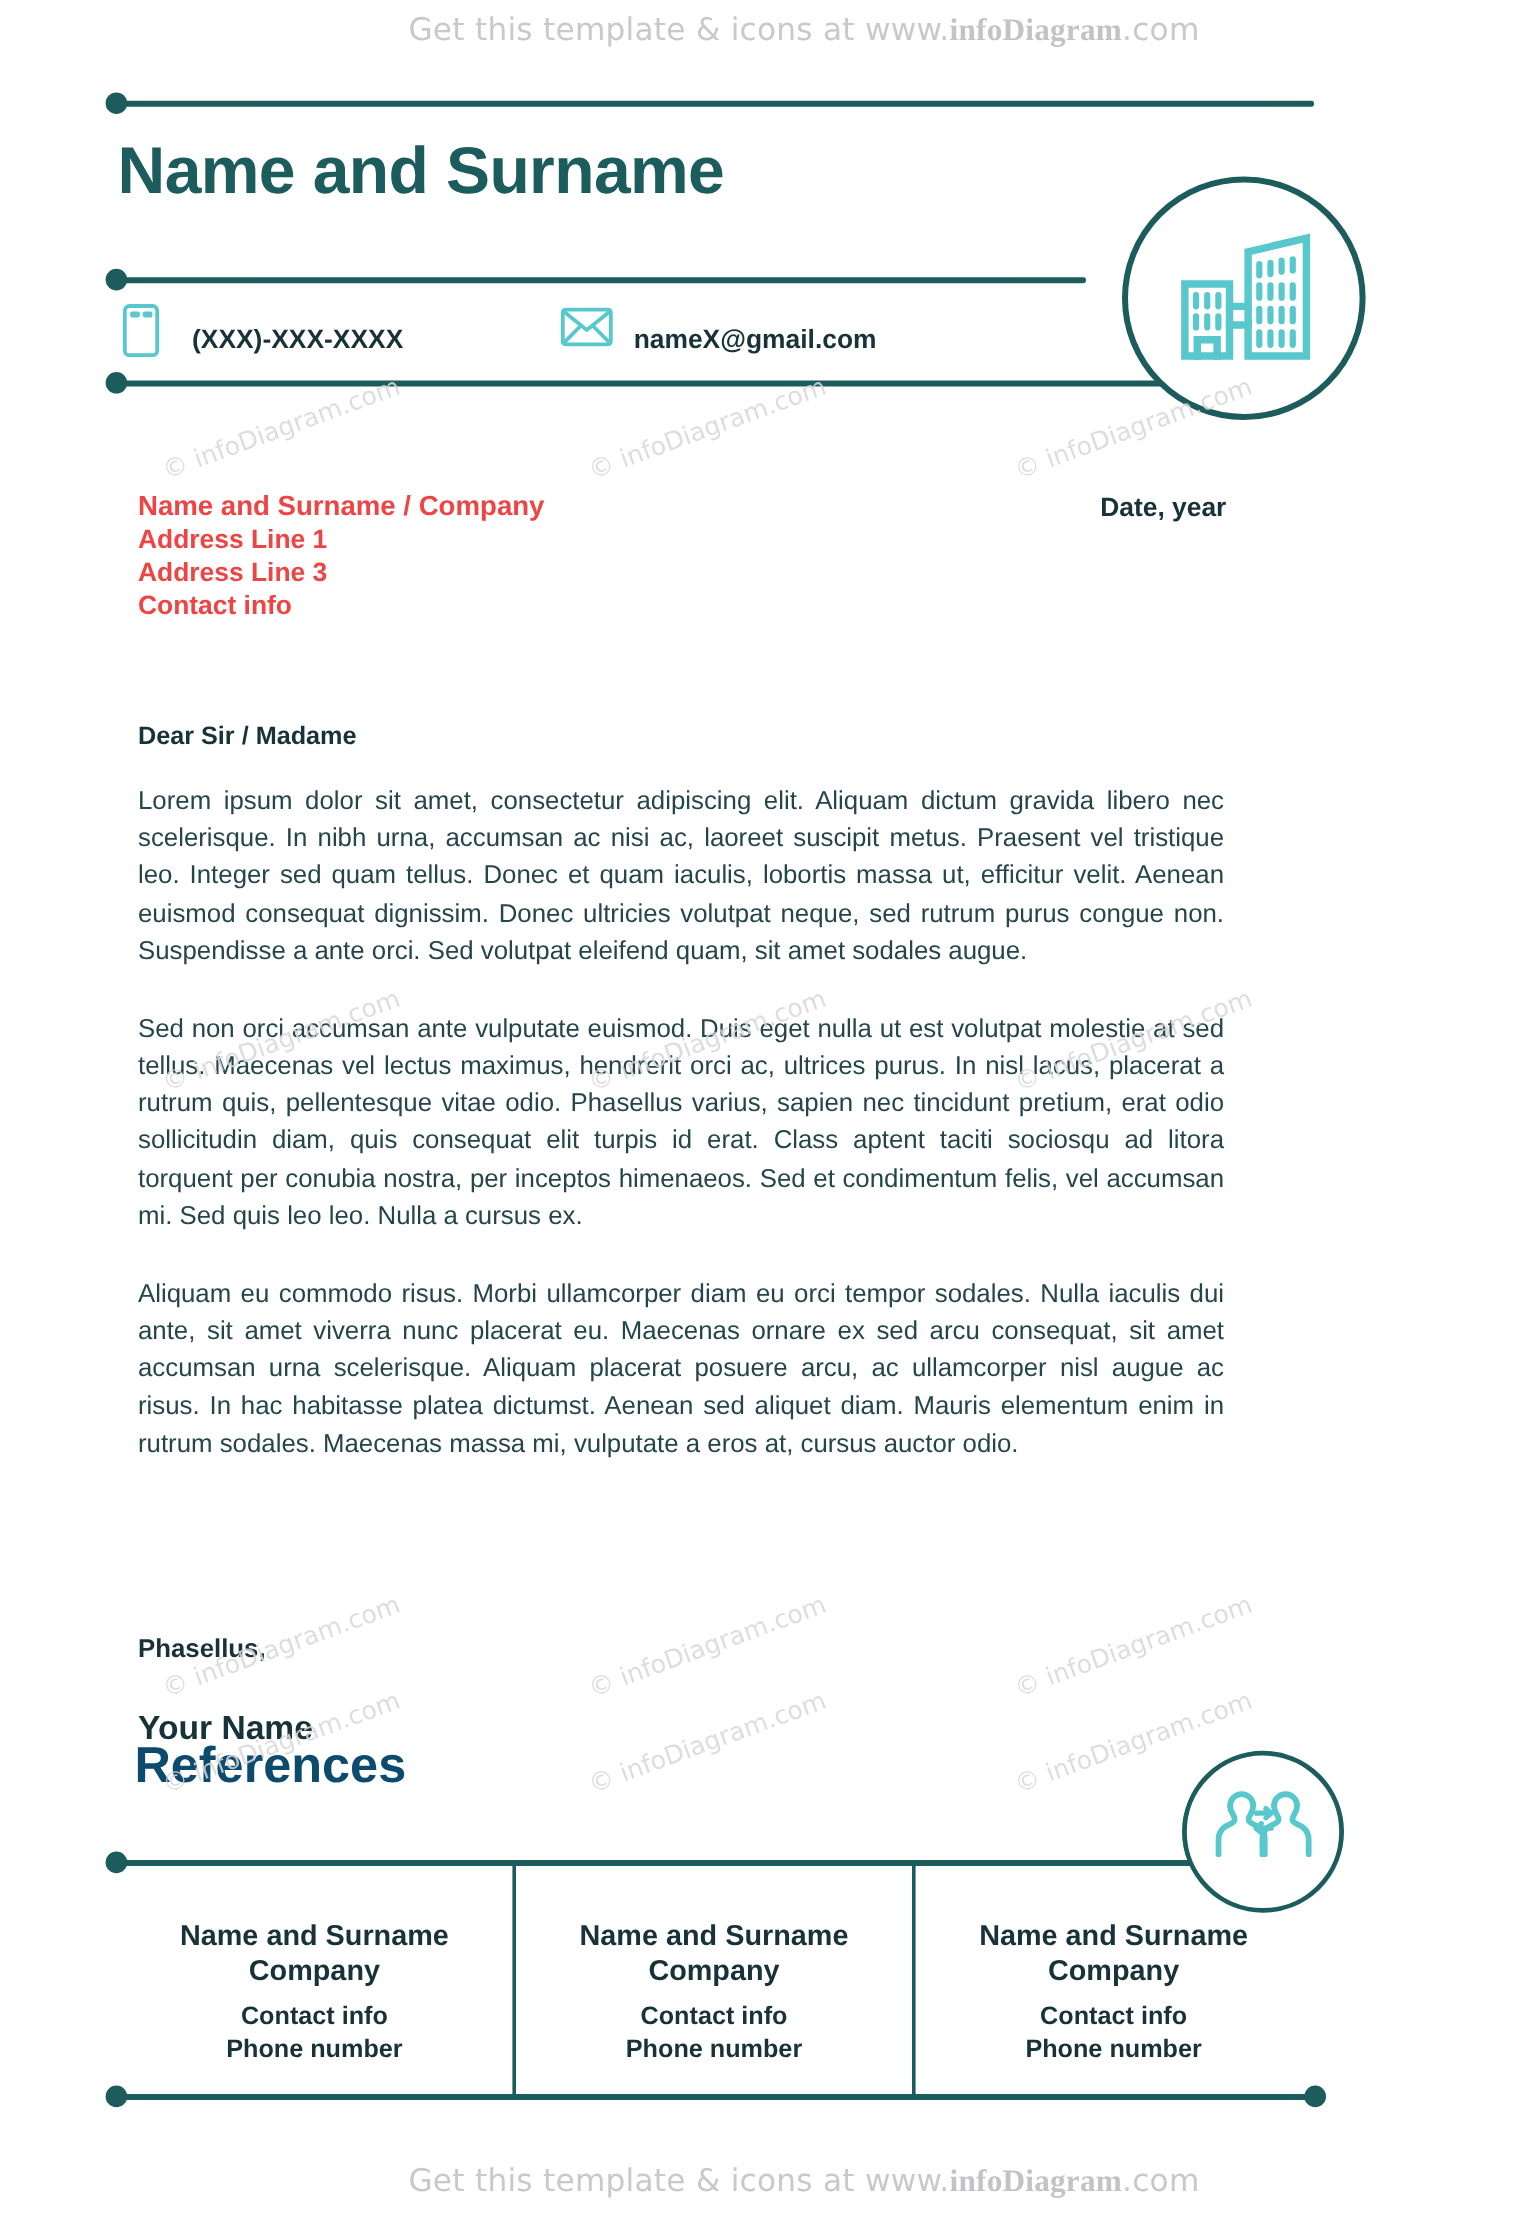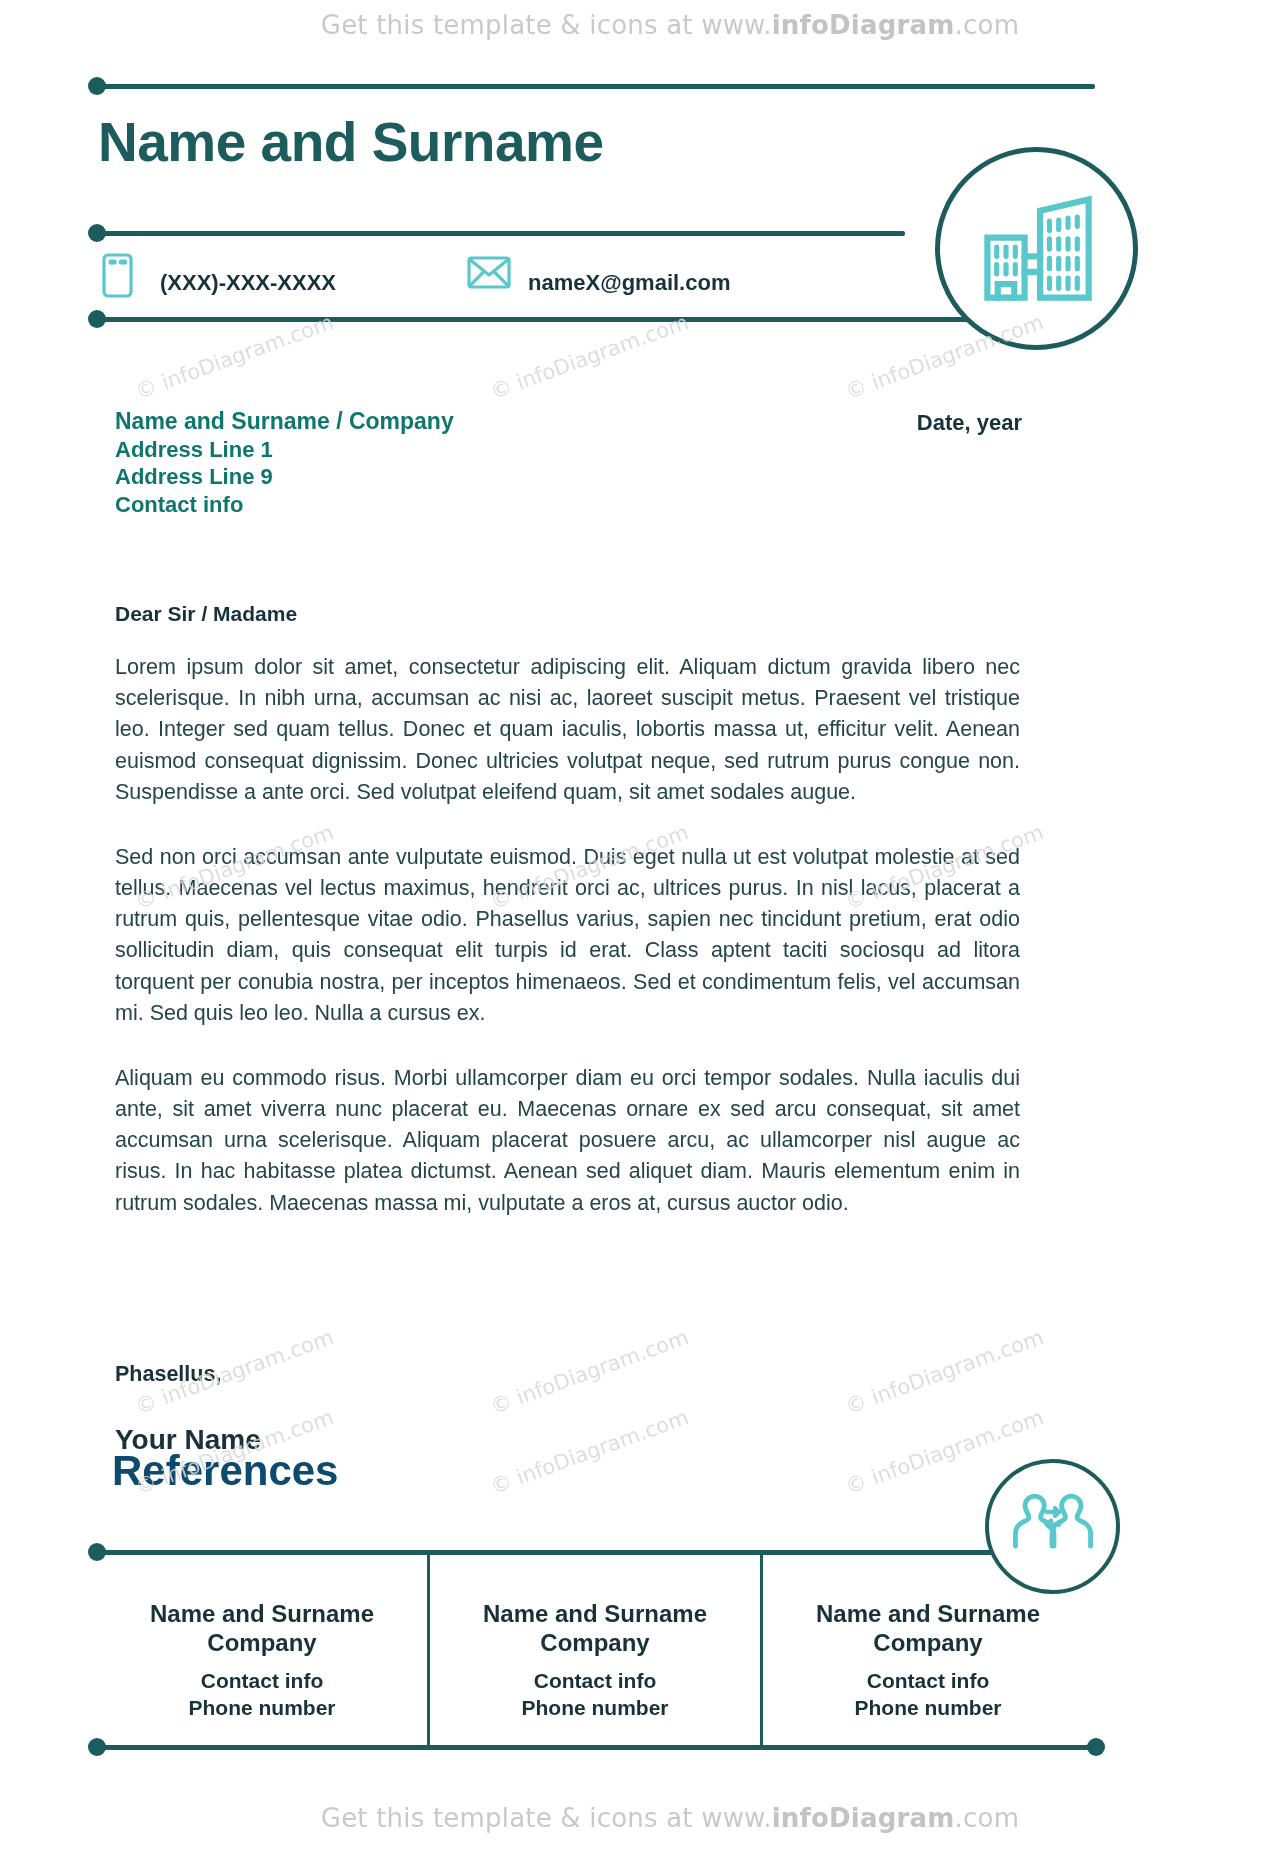--- a/index.html
+++ b/index.html
@@ -20,21 +20,21 @@
     position: absolute;
     left: 0; right: 0;
     text-align: center;
     color: #c9c9cb;
     font-size: 26px;
     letter-spacing: .2px;
     white-space: nowrap;
     font-family: "DejaVu Sans", sans-serif;
     font-weight: 400;
   }
-  .promo .strong { font-weight: 700; color: #c3c3c5; }
+  .promo .strong { font-weight: 700; color: #c3c3c5; font-family: Liberation Serif, serif; }
   .promo-top { top: 10px; }
   .promo-bottom { bottom: 16px; }
   .promo-inner { display: inline-block; padding-left: 60px; }
 
   
   .sheet {
     position: absolute;
     left: 0; top: 52px;
     width: 1190px;
     height: 1720px;
@@ -93,21 +93,21 @@
     border-radius: 50%;
     background: #fff;
     display: flex; align-items: center; justify-content: center;
     overflow: hidden;
   }
 
   
   .letter { position: absolute; left: 0; top: 310px; width: 1190px; }
   .addr {
     position: absolute; left: 115px; top: 45px;
-    font-size: 22px; font-weight: 700; color: #0f766e;
+    font-size: 22px; font-weight: 700; color: #ef4444;
     line-height: 1.25;
   }
   .addr .l1 { font-size: 23px; }
   .date {
     position: absolute; right: 168px; top: 48px;
     font-size: 22px; font-weight: 700; color: #173238;
   }
   .salutation {
     position: absolute; left: 115px; top: 240px;
     font-size: 21px; font-weight: 700; color: #173238;
@@ -265,21 +265,21 @@
       </span>
     </div>
 
   </div>
 
   <div class="letter">
 
     <div class="addr">
       <div class="l1">Name and Surname / Company</div>
       <div>Address Line 1</div>
-      <div>Address Line 9</div>
+      <div>Address Line 3</div>
       <div>Contact info</div>
     </div>
 
     <div class="date">Date, year</div>
 
     <div class="salutation">Dear Sir / Madame</div>
 
     <div class="paras">
       <p>Lorem ipsum dolor sit amet, consectetur adipiscing elit. Aliquam dictum gravida libero nec scelerisque. In nibh urna, accumsan ac nisi ac, laoreet suscipit metus. Praesent vel tristique leo. Integer sed quam tellus. Donec et quam iaculis, lobortis massa ut, efficitur velit. Aenean euismod consequat dignissim. Donec ultricies volutpat neque, sed rutrum purus congue non. Suspendisse a ante orci. Sed volutpat eleifend quam, sit amet sodales augue.</p>
       <p>Sed non orci accumsan ante vulputate euismod. Duis eget nulla ut est volutpat molestie at sed tellus. Maecenas vel lectus maximus, hendrerit orci ac, ultrices purus. In nisl lacus, placerat a rutrum quis, pellentesque vitae odio. Phasellus varius, sapien nec tincidunt pretium, erat odio sollicitudin diam, quis consequat elit turpis id erat. Class aptent taciti sociosqu ad litora torquent per conubia nostra, per inceptos himenaeos. Sed et condimentum felis, vel accumsan mi. Sed quis leo leo. Nulla a cursus ex.</p>

